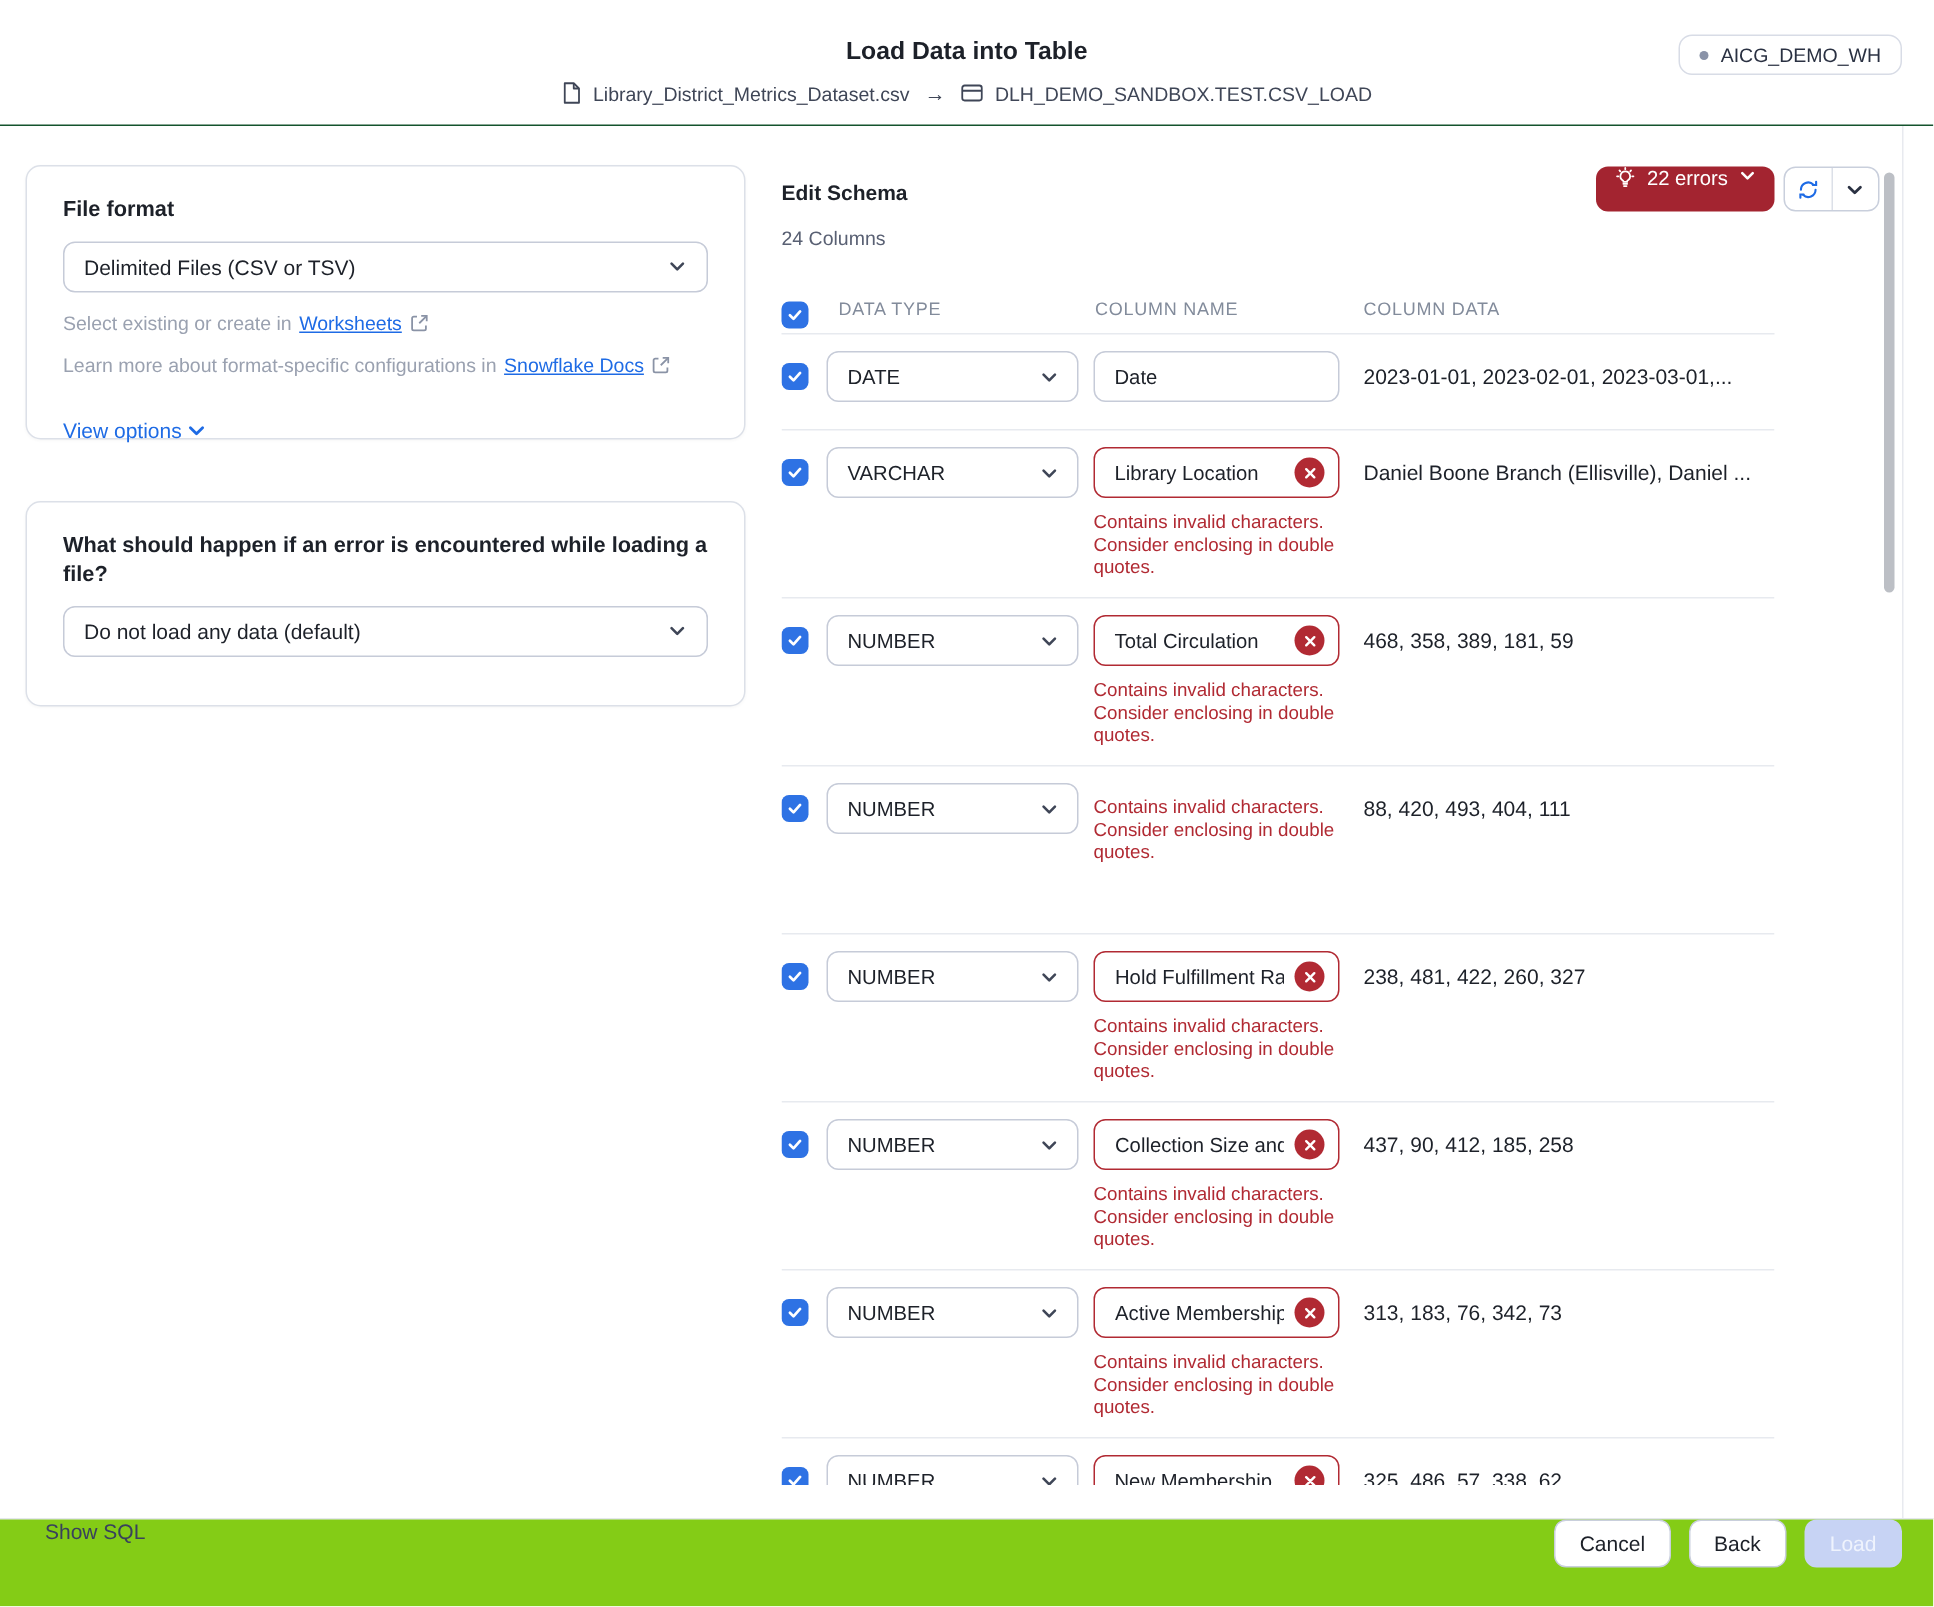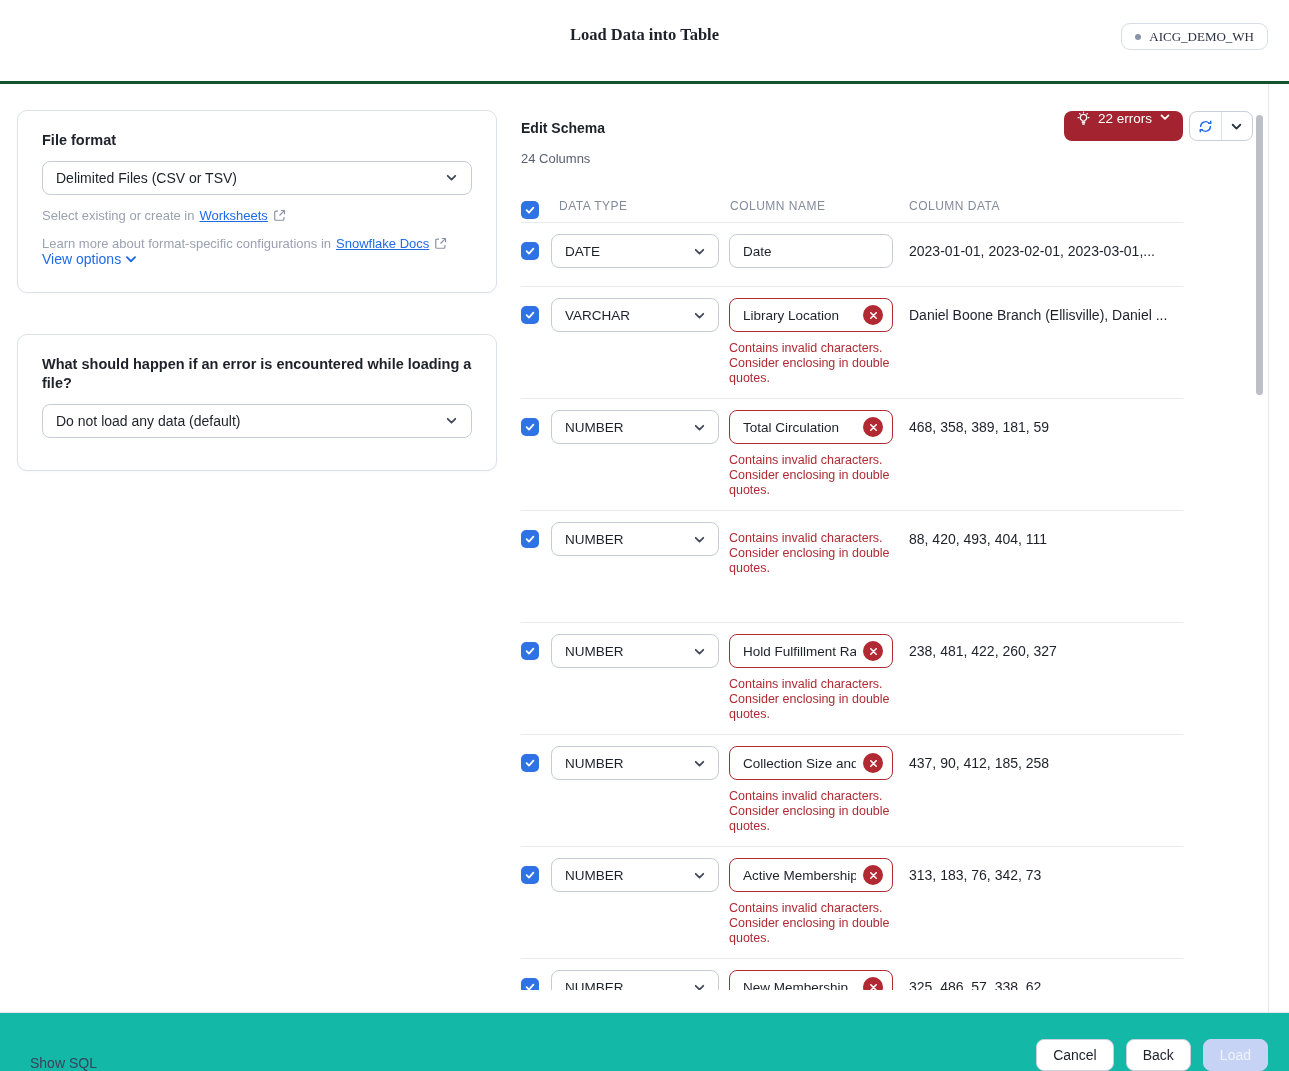--- a/index.html
+++ b/index.html
@@ -1,37 +1,37 @@
 <!DOCTYPE html>
 <html style="--accent: #1E6BE5; --check: #2E72E4; --error: #A32430; --error-line: #B12A33;"><head>
 <meta charset="utf-8">
 <style>
   * { margin:0; padding:0; box-sizing:border-box; }
   body { font-family:"Liberation Sans","DejaVu Sans",sans-serif; background:#fff; }
   .stage { position:relative; width:1289px; height:1071px; background:#fff; overflow:hidden; }
 
   
-  .hdr { position:absolute; top:0; left:0; width:100%; height:84px; background:#fff; border-bottom:3px solid #14532d;font-family:Liberation Serif, serif; }
+  .hdr { position:absolute; top:0; left:0; width:100%; height:84px; background:#fff; border-bottom:1px solid #14532d; }
   .hdr-title { text-align:center; padding-top:25px; font-size:16.5px; font-weight:700; color:#1D2129; }
   .hdr-sub { display:flex; justify-content:center; align-items:center; gap:7px; margin-top:10px; font-size:13px; color:#3F4657; }
   .hdr-sub .arrow { font-size:14px; color:#3F4657; padding:0 3px; }
   .wh-badge { position:absolute; top:23px; right:21px; height:27px; display:flex; align-items:center; gap:8px; padding:0 13px; border:1px solid #D8DCE6; border-radius:9px; background:#fff; font-size:13px; color:#2A3142; }
   .wh-badge .dot { width:6px; height:6px; border-radius:50%; background:#8A93A8; }
 
   
   .card { position:absolute; left:17px; width:480px; background:#fff; border:1px solid #DCE0E8; border-radius:10px; padding:20px 24px; box-shadow:0 1px 2px rgba(16,24,40,.03); }
   .card1 { top:110px; height:183px; }
   .card2 { top:318px; height:137px;margin-top:16px; }
   .card-title { font-size:14.5px; font-weight:700; color:#1D2129; margin-bottom:11px; line-height:1.3; }
   .card2 .card-title { font-weight:700; max-width:430px; }
   .sel { display:flex; align-items:center; justify-content:space-between; width:430px; height:34px; border:1px solid #C6CBD8; border-radius:8px; padding:0 13px; font-size:14px; color:#1D2129; background:#fff; cursor:pointer; }
   .sel .chev { color:#3F4657; }
   .helper { margin-top:13px; font-size:13px; color:#9AA1B0; display:flex; align-items:center; gap:5px; white-space:nowrap; }
   .helper a { color:var(--accent,#1E6BE5); text-decoration:underline; cursor:pointer; }
-  .view-opts { margin-top:0; font-size:14px; color:var(--accent,#1E6BE5); display:flex; align-items:center; gap:3px; cursor:pointer; }
+  .view-opts { margin-top:28px; font-size:14px; color:var(--accent,#1E6BE5); display:flex; align-items:center; gap:3px; cursor:pointer; }
 
   
   .schema { position:absolute; left:521px; top:110px; width:732px; height:880px; }
   .schema-title { position:absolute; top:10px; left:0; font-size:14px; font-weight:700; color:#1D2129; }
   .schema-count { position:absolute; top:41px; left:0; font-size:13px; color:#596073; }
   .errors-btn { position:absolute; top:1px; right:70px; height:30px; display:flex; gap:7px; padding:0 12px; background:var(--error,#A32430); border:none; border-radius:8px; color:#fff; font-size:13.5px; font-weight:500; cursor:pointer; }
   .split-btn { position:absolute; top:1px; right:0; width:64px; height:30px; display:flex; background:#fff; border:1px solid #C9CFDC; border-radius:8px; overflow:hidden; }
   .split-btn .half { flex:1; display:flex; align-items:center; justify-content:center; cursor:pointer; }
   .split-btn .half + .half { border-left:1px solid #DCE0E8; }
   .split-btn .chev { color:#2A3142; }
@@ -54,33 +54,46 @@
   .nwrap.nerr input { padding-right:36px; }
   .erricon { position:absolute; right:9px; top:50%; transform:translateY(-50%); width:20px; height:20px; border-radius:50%; background:var(--error-line,#B12A33); display:flex; align-items:center; justify-content:center; cursor:pointer; }
   .emsg { margin-top:9px; width:176px; font-size:12.5px; line-height:1.2; color:var(--error-line,#B12A33); }
   .cdata { margin-left:16px; line-height:34px; font-size:14px; color:#1D2129; white-space:nowrap; }
 
   
   .vline { position:absolute; left:1268px; top:84px; width:1px; height:928px; background:#E8EAEF; }
   .thumb { position:absolute; left:1256px; top:115px; width:7px; height:280px; border-radius:4px; background:#BCBFC5; cursor:pointer; }
 
   
-  .ftr { position:absolute; left:0; bottom:0; width:100%; height:59px; background:#14b8a6; border-top:1px solid #E4E7EC; display:flex; align-items:flex-end; }
+  .ftr { position:absolute; left:0; bottom:0; width:100%; height:59px; background:#84cc16; border-top:1px solid #E4E7EC; display:flex; align-items:flex-start; }
   .show-sql { margin-left:30px; font-size:14px; font-weight:500; color:#39415C; cursor:pointer; }
   .ftr-btns { position:absolute; right:21px; display:flex; gap:12px; }
   .btn { height:32px; padding:0 16px; border-radius:8px; border:1px solid #C9CFDC; background:#fff; font-family:inherit; font-size:14px; font-weight:500; color:#1D2129; cursor:pointer; }
   .btn.load { background:#C7D3F4; border:1px solid #C7D3F4; color:#EFF3FD; cursor:default; }
 </style>
 </head>
 <body>
 
 <div class="stage">
 
   <div class="hdr">
     <div class="hdr-title">Load Data into Table</div>
+    <div class="hdr-sub">
+      <svg width="14" height="16" viewBox="0 0 14 16" fill="none" stroke="#3F4657" stroke-width="1.2" stroke-linejoin="round">
+          <path d="M2.5 1.5h6L12 5v9.5H2.5z"></path>
+          <path d="M8.5 1.5V5H12"></path>
+        </svg>
+      <span>Library_District_Metrics_Dataset.csv</span>
+      <span class="arrow">→</span>
+      <svg width="16" height="14" viewBox="0 0 16 14" fill="none" stroke="#3F4657" stroke-width="1.2">
+          <rect x="1.5" y="2" width="13" height="10" rx="1.6"></rect>
+          <path d="M1.5 5.5h13"></path>
+        </svg>
+      <span>DLH_DEMO_SANDBOX.TEST.CSV_LOAD</span>
+    </div>
     <div class="wh-badge">
       <span class="dot"></span>
       <span>AICG_DEMO_WH</span>
     </div>
   </div>
 
   <div class="card card1">
     <div class="card-title">File format</div>
     <div class="sel">
       <span>Delimited Files (CSV or TSV)</span>

